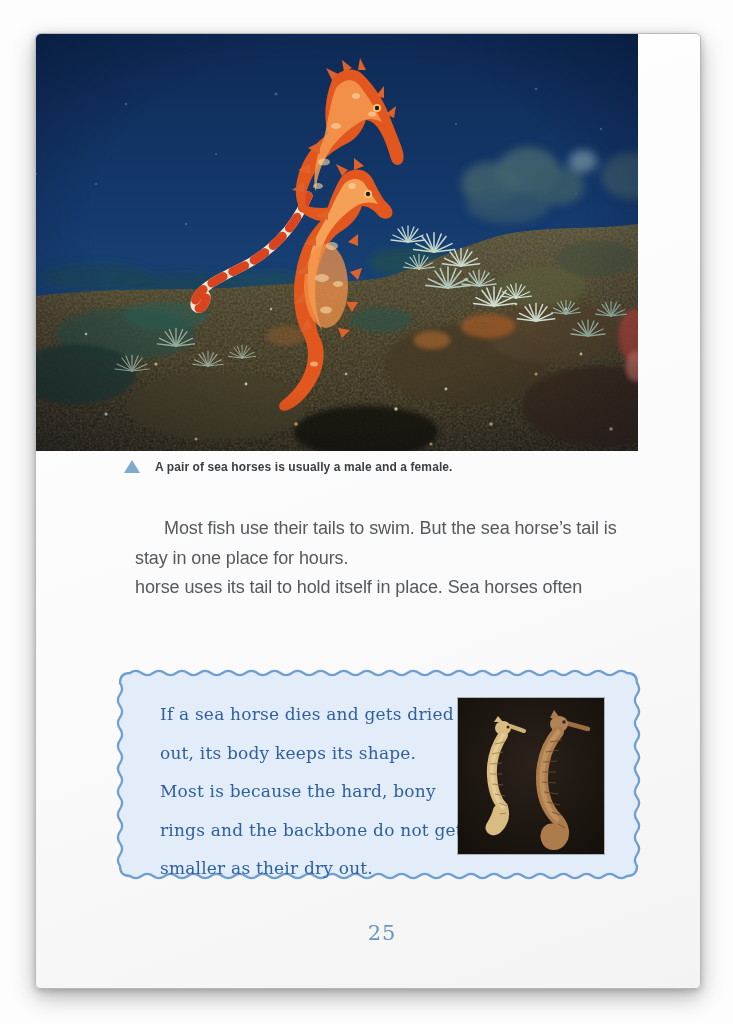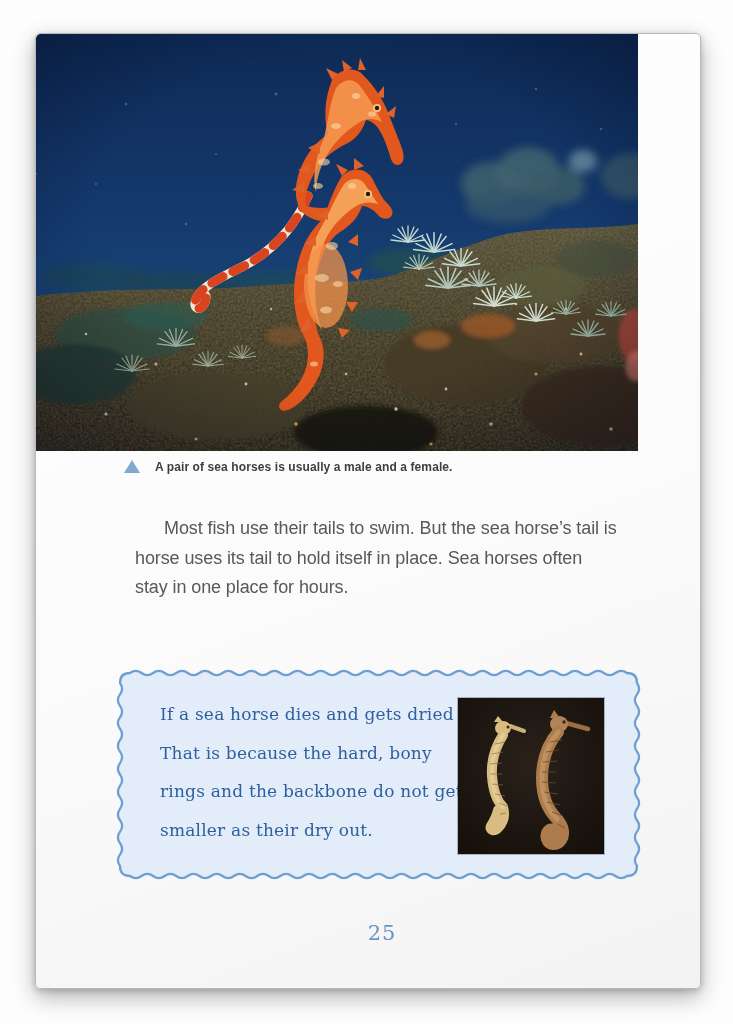--- a/index.html
+++ b/index.html
@@ -277,31 +277,32 @@
       </svg>
     </div>
 
     <div class="caption-row">
       <div class="tri"></div>
       <div class="caption-text">A pair of sea horses is usually a male and a female.</div>
     </div>
 
     <div class="body-paragraph">
       <div class="pline indent">Most fish use their tails to swim. But the sea horse’s tail is</div>
+      <div class="pline">stay in one place for hours.</div>
       <div class="pline">horse uses its tail to hold itself in place. Sea horses often</div>
-      <div class="pline">stay in one place for hours.</div>
     </div>
 
     <div class="callout">
       <svg class="callout-border-svg" width="529" height="215" viewBox="-6 -6 529 215">
         <path id="wavyPath" fill="#e3edf9" stroke="#6f9fd0" stroke-width="2.3" d="M 10 0 q 5.77906976744186 -4.2 11.55813953488372 0 q 5.77906976744186 4.2 11.55813953488372 0 q 5.77906976744186 -4.2 11.55813953488372 0 q 5.77906976744186 4.2 11.55813953488372 0 q 5.77906976744186 -4.2 11.55813953488372 0 q 5.77906976744186 4.2 11.55813953488372 0 q 5.77906976744186 -4.2 11.55813953488372 0 q 5.77906976744186 4.2 11.55813953488372 0 q 5.77906976744186 -4.2 11.55813953488372 0 q 5.77906976744186 4.2 11.55813953488372 0 q 5.77906976744186 -4.2 11.55813953488372 0 q 5.77906976744186 4.2 11.55813953488372 0 q 5.77906976744186 -4.2 11.55813953488372 0 q 5.77906976744186 4.2 11.55813953488372 0 q 5.77906976744186 -4.2 11.55813953488372 0 q 5.77906976744186 4.2 11.55813953488372 0 q 5.77906976744186 -4.2 11.55813953488372 0 q 5.77906976744186 4.2 11.55813953488372 0 q 5.77906976744186 -4.2 11.55813953488372 0 q 5.77906976744186 4.2 11.55813953488372 0 q 5.77906976744186 -4.2 11.55813953488372 0 q 5.77906976744186 4.2 11.55813953488372 0 q 5.77906976744186 -4.2 11.55813953488372 0 q 5.77906976744186 4.2 11.55813953488372 0 q 5.77906976744186 -4.2 11.55813953488372 0 q 5.77906976744186 4.2 11.55813953488372 0 q 5.77906976744186 -4.2 11.55813953488372 0 q 5.77906976744186 4.2 11.55813953488372 0 q 5.77906976744186 -4.2 11.55813953488372 0 q 5.77906976744186 4.2 11.55813953488372 0 q 5.77906976744186 -4.2 11.55813953488372 0 q 5.77906976744186 4.2 11.55813953488372 0 q 5.77906976744186 -4.2 11.55813953488372 0 q 5.77906976744186 4.2 11.55813953488372 0 q 5.77906976744186 -4.2 11.55813953488372 0 q 5.77906976744186 4.2 11.55813953488372 0 q 5.77906976744186 -4.2 11.55813953488372 0 q 5.77906976744186 4.2 11.55813953488372 0 q 5.77906976744186 -4.2 11.55813953488372 0 q 5.77906976744186 4.2 11.55813953488372 0 q 5.77906976744186 -4.2 11.55813953488372 0 q 5.77906976744186 4.2 11.55813953488372 0 q 5.77906976744186 -4.2 11.55813953488372 0 q 10 0 10 10 q 4.2 5.71875 0 11.4375 q -4.2 5.71875 0 11.4375 q 4.2 5.71875 0 11.4375 q -4.2 5.71875 0 11.4375 q 4.2 5.71875 0 11.4375 q -4.2 5.71875 0 11.4375 q 4.2 5.71875 0 11.4375 q -4.2 5.71875 0 11.4375 q 4.2 5.71875 0 11.4375 q -4.2 5.71875 0 11.4375 q 4.2 5.71875 0 11.4375 q -4.2 5.71875 0 11.4375 q 4.2 5.71875 0 11.4375 q -4.2 5.71875 0 11.4375 q 4.2 5.71875 0 11.4375 q -4.2 5.71875 0 11.4375 q 0 10 -10 10 q -5.77906976744186 4.2 -11.55813953488372 0 q -5.77906976744186 -4.2 -11.55813953488372 0 q -5.77906976744186 4.2 -11.55813953488372 0 q -5.77906976744186 -4.2 -11.55813953488372 0 q -5.77906976744186 4.2 -11.55813953488372 0 q -5.77906976744186 -4.2 -11.55813953488372 0 q -5.77906976744186 4.2 -11.55813953488372 0 q -5.77906976744186 -4.2 -11.55813953488372 0 q -5.77906976744186 4.2 -11.55813953488372 0 q -5.77906976744186 -4.2 -11.55813953488372 0 q -5.77906976744186 4.2 -11.55813953488372 0 q -5.77906976744186 -4.2 -11.55813953488372 0 q -5.77906976744186 4.2 -11.55813953488372 0 q -5.77906976744186 -4.2 -11.55813953488372 0 q -5.77906976744186 4.2 -11.55813953488372 0 q -5.77906976744186 -4.2 -11.55813953488372 0 q -5.77906976744186 4.2 -11.55813953488372 0 q -5.77906976744186 -4.2 -11.55813953488372 0 q -5.77906976744186 4.2 -11.55813953488372 0 q -5.77906976744186 -4.2 -11.55813953488372 0 q -5.77906976744186 4.2 -11.55813953488372 0 q -5.77906976744186 -4.2 -11.55813953488372 0 q -5.77906976744186 4.2 -11.55813953488372 0 q -5.77906976744186 -4.2 -11.55813953488372 0 q -5.77906976744186 4.2 -11.55813953488372 0 q -5.77906976744186 -4.2 -11.55813953488372 0 q -5.77906976744186 4.2 -11.55813953488372 0 q -5.77906976744186 -4.2 -11.55813953488372 0 q -5.77906976744186 4.2 -11.55813953488372 0 q -5.77906976744186 -4.2 -11.55813953488372 0 q -5.77906976744186 4.2 -11.55813953488372 0 q -5.77906976744186 -4.2 -11.55813953488372 0 q -5.77906976744186 4.2 -11.55813953488372 0 q -5.77906976744186 -4.2 -11.55813953488372 0 q -5.77906976744186 4.2 -11.55813953488372 0 q -5.77906976744186 -4.2 -11.55813953488372 0 q -5.77906976744186 4.2 -11.55813953488372 0 q -5.77906976744186 -4.2 -11.55813953488372 0 q -5.77906976744186 4.2 -11.55813953488372 0 q -5.77906976744186 -4.2 -11.55813953488372 0 q -5.77906976744186 4.2 -11.55813953488372 0 q -5.77906976744186 -4.2 -11.55813953488372 0 q -5.77906976744186 4.2 -11.55813953488372 0 q -10 0 -10 -10 q -4.2 -5.71875 0 -11.4375 q 4.2 -5.71875 0 -11.4375 q -4.2 -5.71875 0 -11.4375 q 4.2 -5.71875 0 -11.4375 q -4.2 -5.71875 0 -11.4375 q 4.2 -5.71875 0 -11.4375 q -4.2 -5.71875 0 -11.4375 q 4.2 -5.71875 0 -11.4375 q -4.2 -5.71875 0 -11.4375 q 4.2 -5.71875 0 -11.4375 q -4.2 -5.71875 0 -11.4375 q 4.2 -5.71875 0 -11.4375 q -4.2 -5.71875 0 -11.4375 q 4.2 -5.71875 0 -11.4375 q -4.2 -5.71875 0 -11.4375 q 4.2 -5.71875 0 -11.4375 q 0 -10 10 -10 Z"></path>
       </svg>
       <div class="callout-text">
         <div class="cline">If a sea horse dies and gets dried</div>
-        <div class="cline">That is because the hard, bony</div>
+        <div class="cline">out, its body keeps its shape.</div>
+        <div class="cline">Most is because the hard, bony</div>
         <div class="cline">rings and the backbone do not get</div>
         <div class="cline">smaller as their dry out.</div>
       </div>
       <div class="callout-photo">
         <svg width="146" height="156" viewBox="0 0 146 156">
           <defs>
             <radialGradient id="dg" cx=".5" cy=".42" r=".8">
               <stop offset="0" stop-color="#2a211a"></stop>
                 <stop offset="1" stop-color="#120e09"></stop>
             </radialGradient>

